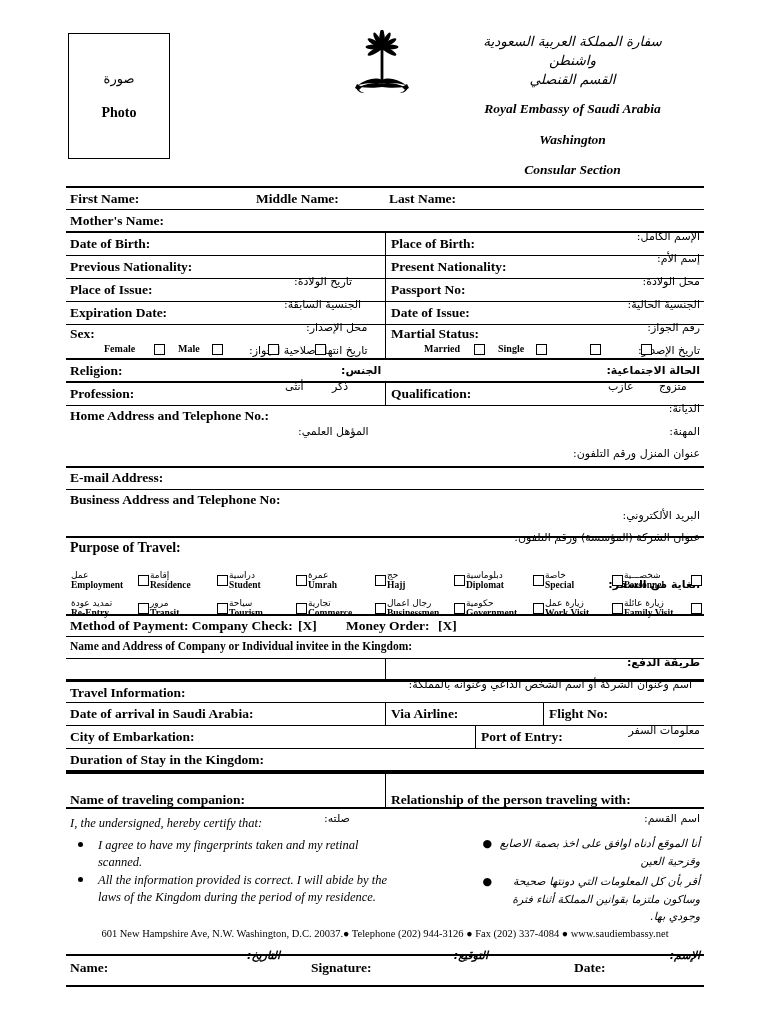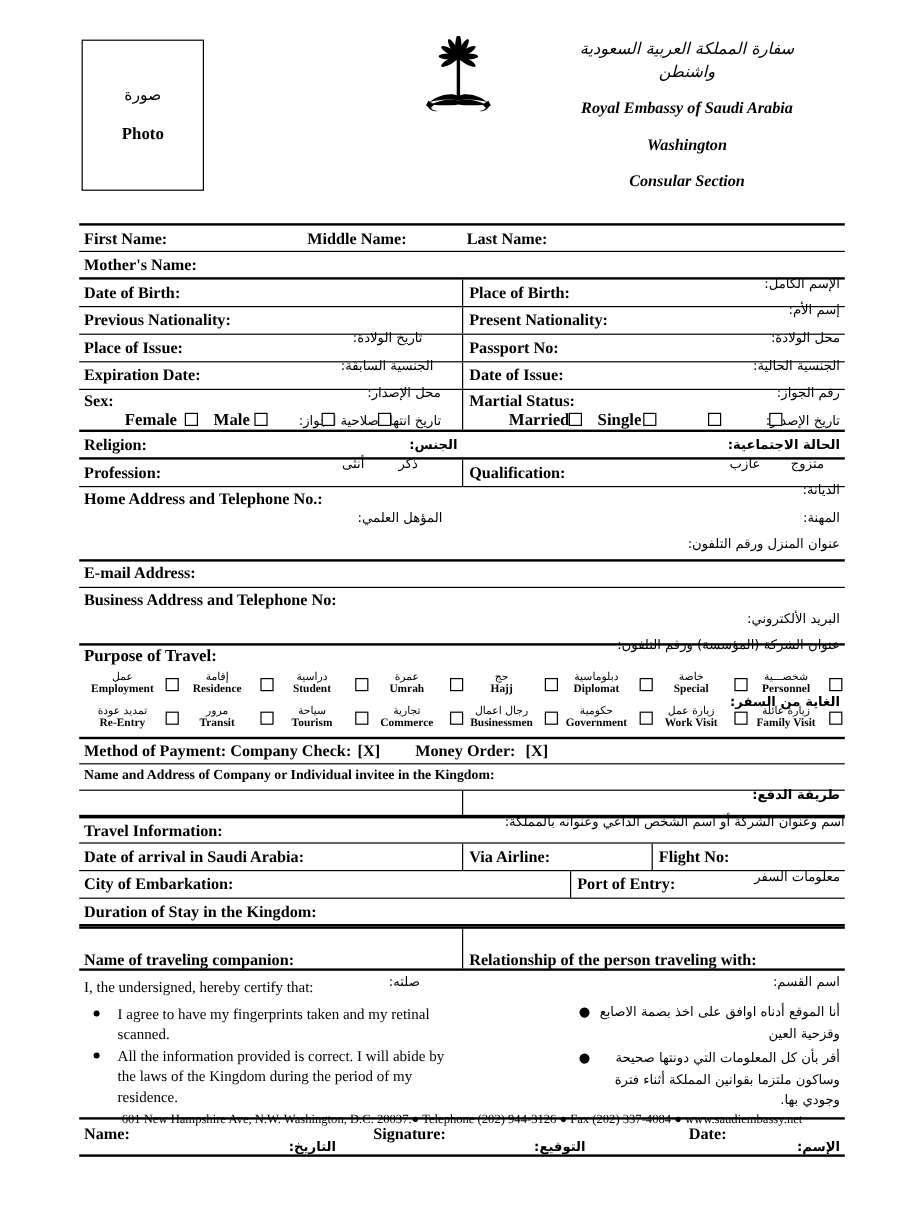--- a/index.html
+++ b/index.html
@@ -26,34 +26,34 @@
   
   .form{position:absolute;left:66px;top:186px;width:638px;}
   .row{position:relative;border-bottom:1.3px solid #000;box-sizing:border-box;}
   .row.thick{border-bottom:2.2px solid #000;text-decoration:underline;}
   .row.top{border-top:1.3px solid #000;}
   .row.topthick{border-top:2.2px solid #000;}
   .vline{position:absolute;top:0;bottom:0;width:0;border-left:1.3px solid #000;}
 
   .en{font-family:"Liberation Serif",serif;font-weight:bold;font-size:13.5px;
       white-space:nowrap;}
-  .en.sm{font-size:14px;}
+  .en.sm{font-size:10px;}
   .ar{font-family:"DejaVu Sans",sans-serif;direction:rtl;font-size:11px;
       white-space:nowrap;margin-top:36px;}
   .ar.b{font-weight:bold;}
 
   .lbl{position:absolute;}
 
   
   .cb{display:inline-block;width:11px;height:11px;border:1.3px solid #000;
       background:#fff;vertical-align:middle;box-sizing:border-box;}
 
   
   .purpose{position:relative;}
-  .pcell{position:absolute;width:78px;text-align:center;}
+  .pcell{position:absolute;width:78px;text-align:left;margin-top:10px;}
   .pcell .pa{font-family:"DejaVu Sans",sans-serif;direction:rtl;font-size:9px;
              line-height:1.15;padding-right:16px;}
   .pcell .pe{font-family:"Liberation Serif",serif;font-weight:bold;font-size:9.5px;
              line-height:1.15;padding-right:16px;}
   .pcell .pb{position:absolute;right:0;top:5px;}
 
   .center{text-align:center;}
   .stars{font-family:"Liberation Serif",serif;font-weight:bold;font-size:14.5px;}
 
   .cert{position:relative;}
@@ -112,20 +112,21 @@
           <path d="M4,58 C6,62 10,64 13,62 C10,63 7,61 6,58 Z"></path>
           <path d="M56,58 C54,62 50,64 47,62 C50,63 53,61 54,58 Z"></path>
           <ellipse cx="30" cy="51.5" rx="4" ry="1.6"></ellipse>
         </g>
       </svg>
     </div>
 
     <div class="hdr-text">
       <div class="hdr-ar">سفارة المملكة العربية السعودية</div>
       <div class="hdr-ar">واشنطن</div>
+      <div class="hdr-ar">القسم القنصلي</div>
       <div class="hdr-en">Royal Embassy of Saudi Arabia</div>
       <div class="hdr-en">Washington</div>
       <div class="hdr-en">Consular Section</div>
     </div>
   </div>
 
   <div class="form">
 
     <div class="row topthick" style="height:24px;">
       <div class="lbl en" style="left:4px;top:3px;">First Name:</div>
@@ -321,21 +322,21 @@
     <div class="row" style="height:21px;">
       <div class="lbl en" style="left:4px;top:2px;font-size:13.5px;">Method of Payment: Company Check:</div>
       <div class="lbl en" style="left:232px;top:2px;">[X]</div>
       <div class="lbl en" style="left:280px;top:2px;">Money Order:</div>
       <div class="lbl en" style="left:372px;top:2px;">[X]</div>
       <div class="lbl ar b" style="right:4px;top:4px;">طريقة الدفع:</div>
     </div>
 
     <div class="row" style="height:21px;border-bottom:none;">
       <div class="lbl en sm" style="left:4px;top:3px;font-size:11.5px;">Name and Address of Company or Individual invitee in the Kingdom:</div>
-      <div class="lbl ar" style="right:0;top:5px;">اسم وعنوان الشركة أو اسم الشخص  الداعي وعنوانه بالمملكة:</div>
+      <div class="lbl ar" style="right:12px;top:5px;">اسم وعنوان الشركة أو اسم الشخص  الداعي وعنوانه بالمملكة:</div>
     </div>
     <div class="row top" style="height:22px;">
       <div class="vline" style="left:319px;"></div>
     </div>
 
     <div class="row topthick" style="height:23px;border-bottom:1.3px solid #000;">
       <div class="lbl en" style="left:4px;top:3px;">Travel Information:</div>
       <div class="lbl ar" style="right:4px;top:6px;">معلومات السفر</div>
     </div>
 
@@ -359,21 +360,21 @@
 
     <div class="row topthick" style="height:37px;border-bottom:2.2px solid #000;">
       <div class="vline" style="left:319px;"></div>
       <div class="lbl ar" style="left:258px;top:2px;">صلته:</div>
       <div class="lbl ar" style="right:4px;top:2px;">اسم القسم:</div>
       <div class="lbl en" style="left:4px;top:18px;">Name of traveling companion:</div>
       <div class="lbl en" style="left:325px;top:18px;">Relationship of the person traveling with:</div>
     </div>
 
 
-    <div class="cert" style="height:122px;">
+    <div class="cert" style="height:145px;font-style:italic;">
       <div class="ctext" style="left:4px;top:6px;">I, the undersigned, hereby certify that:</div>
 
       <div class="bullet" style="left:12px;top:33px;"></div>
       <div class="ctext" style="left:32px;top:28px;width:290px;">I agree to have my fingerprints taken and my retinal scanned.</div>
 
       <div class="bullet" style="left:12px;top:68px;"></div>
       <div class="ctext" style="left:32px;top:63px;width:290px;">All the information provided is correct. I will abide by the laws of the Kingdom during the period of my residence.</div>
 
       <div class="cabul" style="right:212px;top:28px;">●</div>
       <div class="catext" style="right:4px;top:26px;width:212px;">أنا الموقع أدناه اوافق على اخذ بصمة الاصابع وقزحية العين</div>

